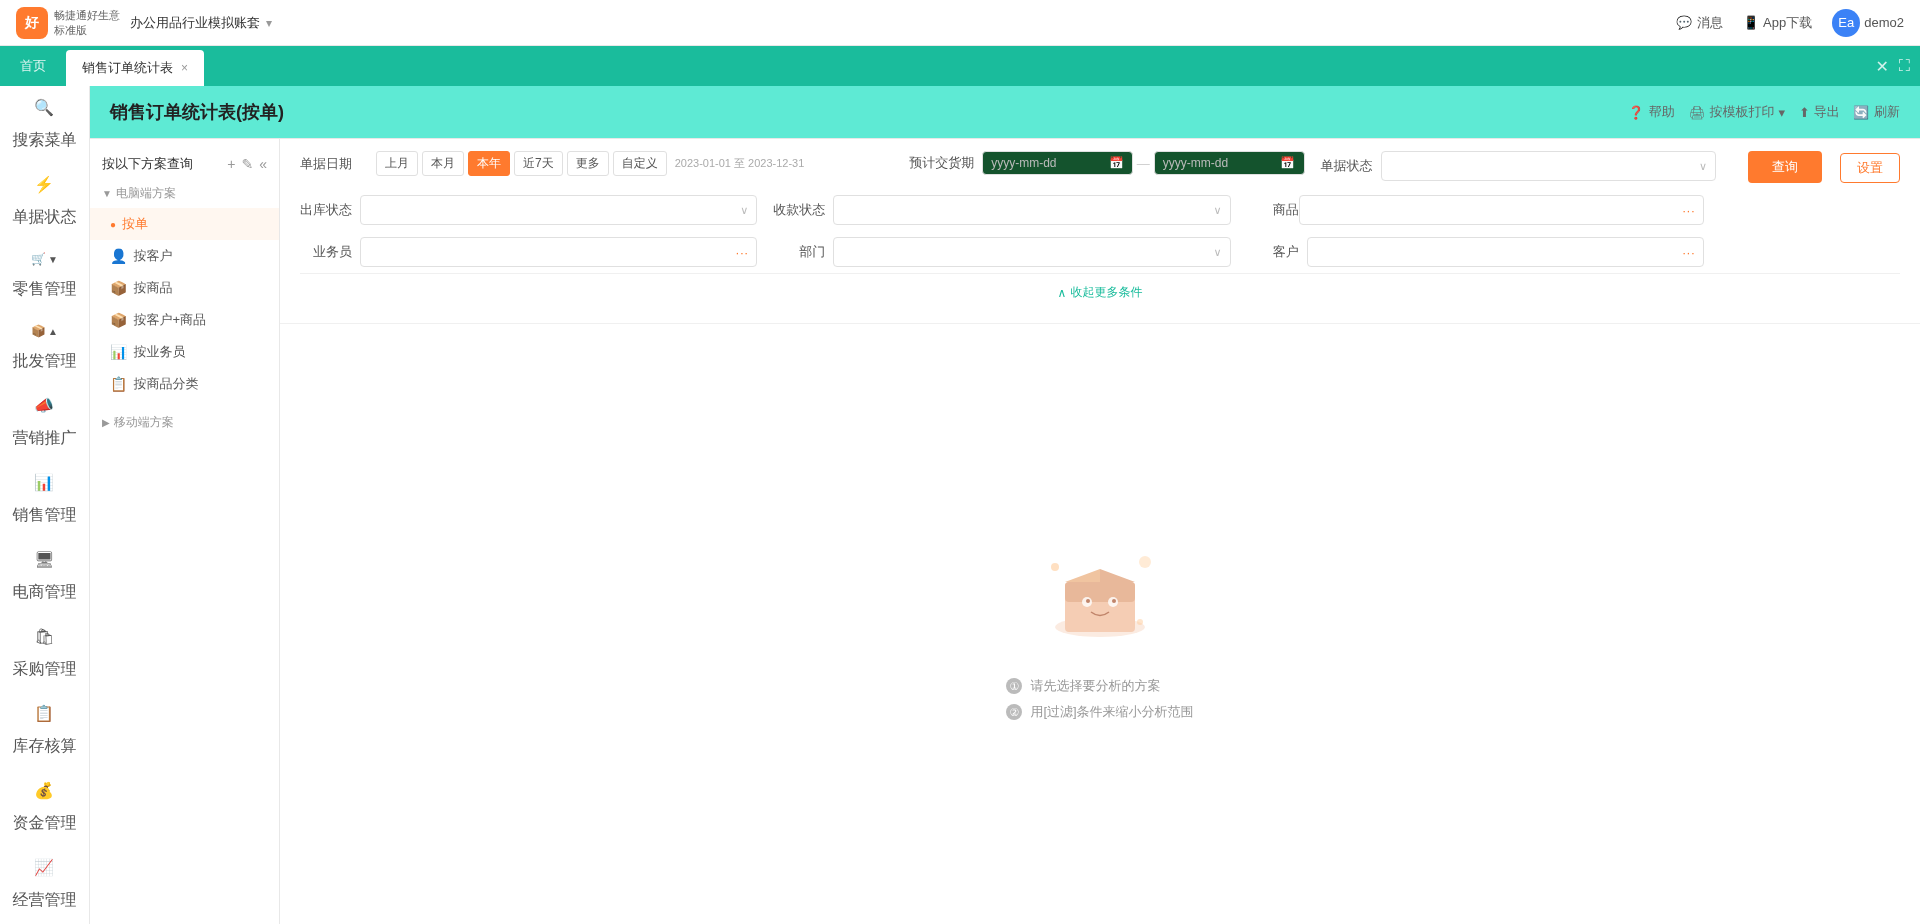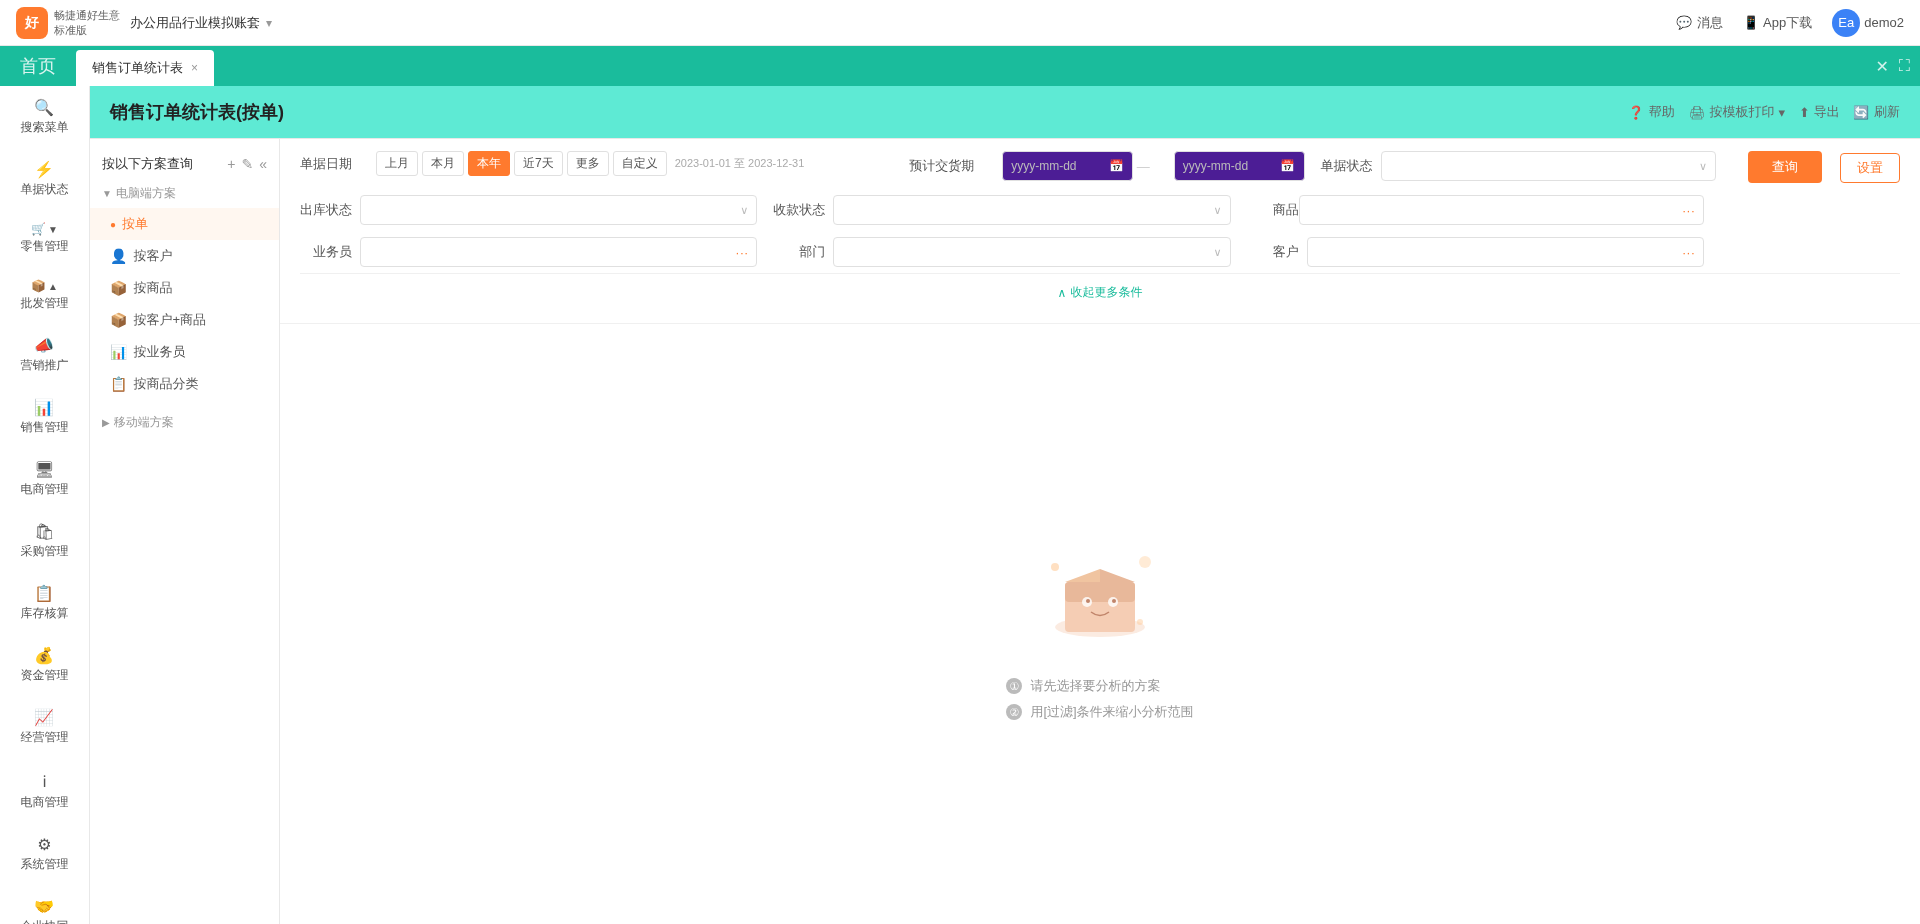--- a/index.html
+++ b/index.html
@@ -33,21 +33,21 @@
       display: flex;
       align-items: center;
       padding: 0 0;
     }
     .tab-home {
       height: 40px;
       padding: 0 20px;
       display: flex;
       align-items: center;
       color: rgba(255,255,255,0.85);
-      font-size: 18px;
+      font-size: 13px;
       cursor: pointer;
     }
     .tab-active {
       background: #fff;
       color: #333;
       height: 36px;
       margin-top: 4px;
       border-radius: 4px 4px 0 0;
       padding: 0 16px;
       display: flex;
@@ -71,21 +71,21 @@
       flex-shrink: 0;
     }
     .sidebar-item {
       padding: 12px 0;
       text-align: center;
       font-size: 12px;
       color: #555;
       cursor: pointer;
       position: relative;
     }
-    .sidebar-item .label { font-size: 12px; margin-top: 2px; }
+    .sidebar-item .label { font-size: 16px; margin-top: 13px; }
     .sidebar-icon { font-size: 16px; }
     .sidebar-expand { display: flex; align-items: center; justify-content: center; gap: 2px; }
     .sidebar-expand-arrow { font-size: 10px; }
 
     
     .page-header {
       background: #5eead4;
       padding: 14px 20px 0 20px;
       border-bottom: 1px solid #e8e8e8;
       display: flex;
@@ -233,31 +233,30 @@
     .select-arrow { color: #bbb; font-size: 11px; }
 
     .date-range-group {
       flex: 1;
       display: flex;
       align-items: center;
       gap: 4px;
     }
     .date-box {
       flex: 1;
-      height: 30px;
+      height: 24px;
       border: 1px solid #e0e0e0;
       border-radius: 4px;
       display: flex;
       align-items: center;
       padding: 0 8px;
       gap: 4px;
       color: #bbb;
       font-size: 12px;
-      background: #4c1d95;
-      margin-left: 20px;
+      background: #14532d;
     }
     .date-icon { color: #ff7a2e; }
     .date-dash { color: #ccc; }
 
     .query-btn-area {
       display: flex;
       gap: 18px;
       align-items: flex-end;
       padding-left: 16px;
     }

